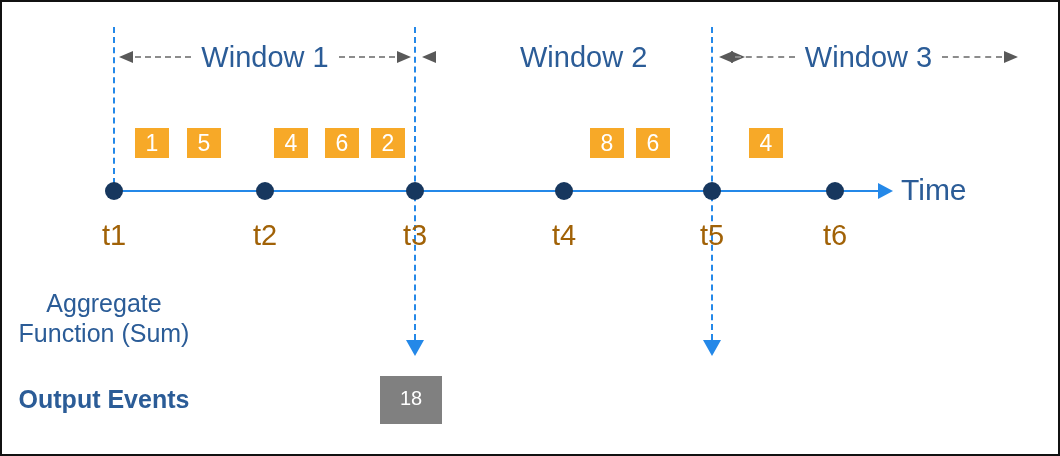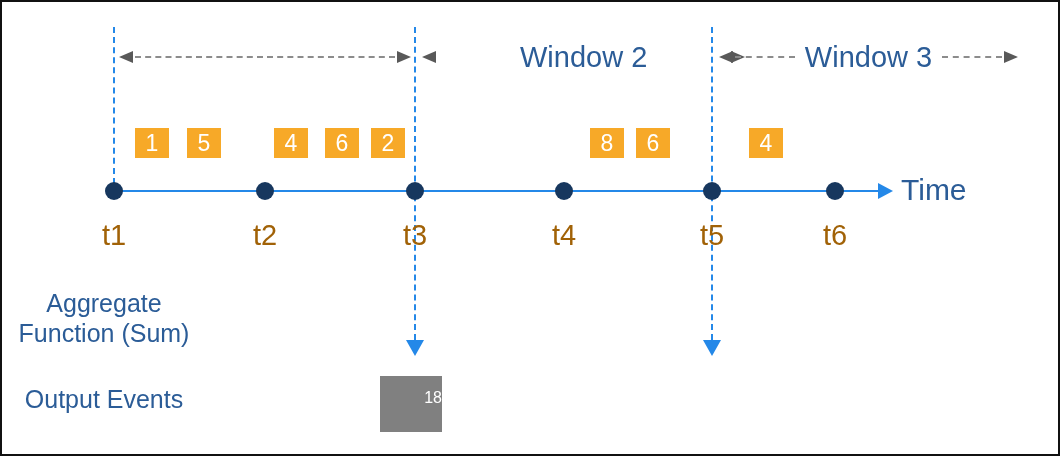--- a/index.html
+++ b/index.html
@@ -26,34 +26,35 @@
   .win-dash{flex:1;height:0;border-top:2px dashed #8c8c8c;margin:0 2px;}
   .win-label{font-size:29px;color:#2b5c97;white-space:nowrap;padding:0 8px;}
   .ah-left{width:0;height:0;border-top:6px solid transparent;border-bottom:6px solid transparent;border-right:14px solid #595959;}
   .ah-right{width:0;height:0;border-top:6px solid transparent;border-bottom:6px solid transparent;border-left:14px solid #595959;}
   .down-head{width:0;height:0;border-left:9px solid transparent;border-right:9px solid transparent;border-top:16px solid #2488e8;}
   
   .event-box{width:34px;height:30px;background:#f7a928;color:#ffffff;font-size:23px;line-height:30px;text-align:center;}
   
   .caption{width:178px;text-align:center;font-size:25px;color:#2b5c97;line-height:30px;}
   
-  .output-box{width:62px;height:56px;background:#808080;color:#ffffff;font-size:16px;line-height:44px;text-align:right;}
+  .output-box{width:62px;height:48px;background:#808080;color:#ffffff;font-size:20px;line-height:44px;text-align:center;}
 </style>
 </head>
 <body>
 
 <div class="canvas">
 
   <div class="abs vline" style="left:111px;top:25px;height:157px;"></div>
   <div class="abs vline" style="left:412px;top:25px;height:313px;"></div>
   <div class="abs vline" style="left:709px;top:25px;height:313px;"></div>
 
   <div class="abs win-row" style="left:117px;top:40px;width:292px;">
     <div class="ah-left"></div>
     <div class="win-dash"></div>
+    <div class="win-label">Window 1</div>
     <div class="win-dash"></div>
     <div class="ah-right"></div>
   </div>
   <div class="abs win-row" style="left:420px;top:40px;width:286px;gap:36px;">
     <div class="ah-left"></div>
     <div class="win-dash"></div>
     <div class="win-label">Window 2</div>
     <div class="win-dash"></div>
     <div class="ah-right"></div>
   </div>
@@ -92,17 +93,17 @@
   <div class="abs tick" style="left:682px;top:217px;">t5</div>
   <div class="abs tick" style="left:805px;top:217px;">t6</div>
 
   <div class="abs down-head" style="left:404px;top:338px;"></div>
   <div class="abs down-head" style="left:701px;top:338px;"></div>
 
   <div class="abs caption" style="left:13px;top:286px;">
     <div>Aggregate</div>
     <div>Function (Sum)</div>
   </div>
-  <div class="abs caption" style="left:13px;top:382px;">Output Events</div>
+  <div class="abs caption" style="left:13px;top:382px;font-weight:bold;">Output Events</div>
 
   <div class="abs output-box" style="left:378px;top:374px;">18</div>
 
 </div>
 
 </body></html>

